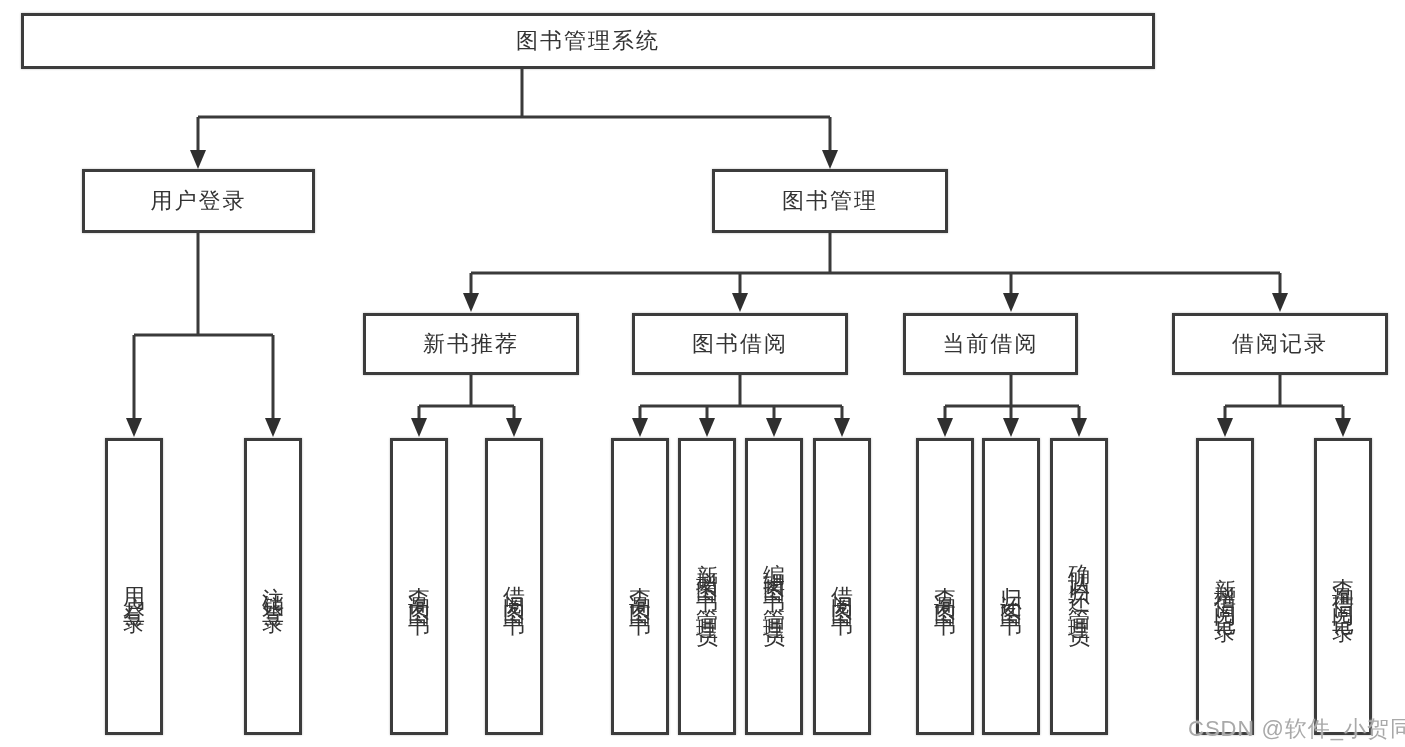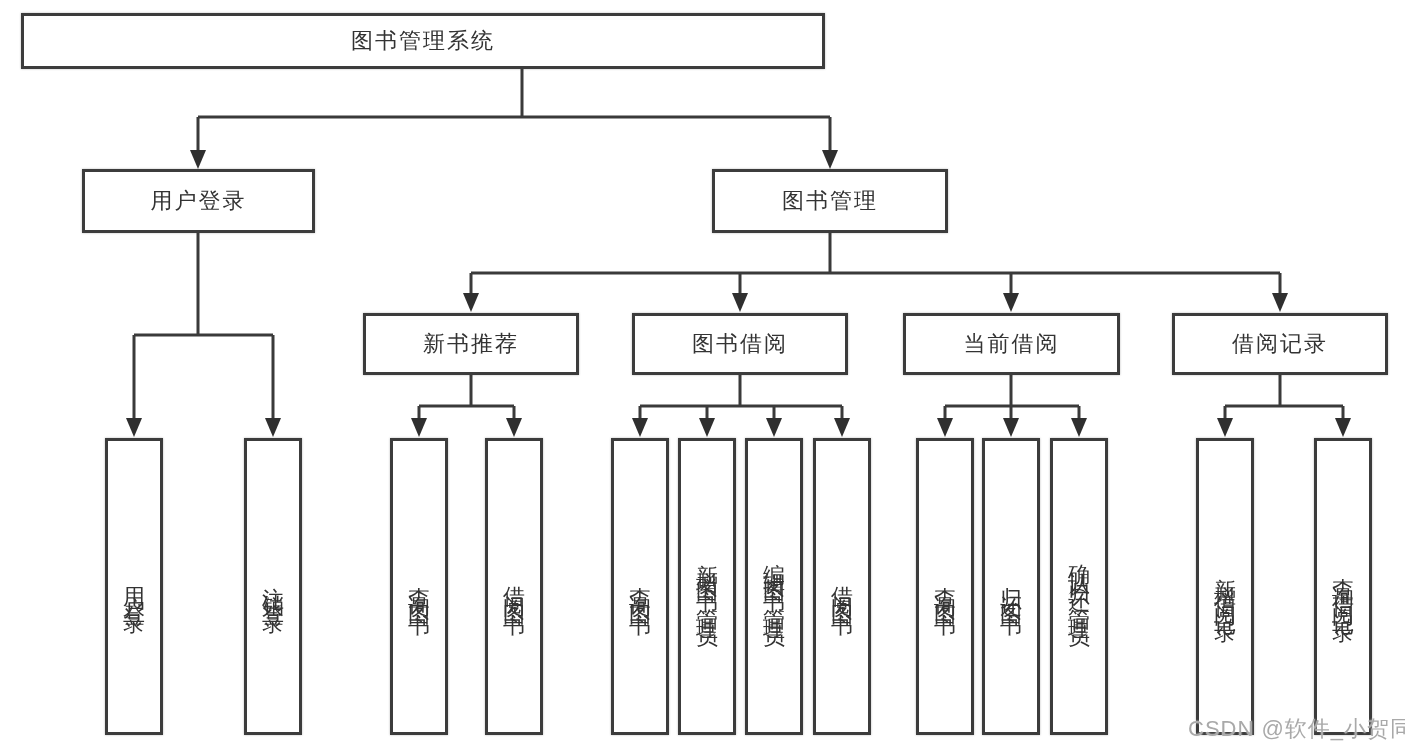--- a/index.html
+++ b/index.html
@@ -28,28 +28,28 @@
     color: #333333;
     display: flex;
     align-items: center;
     justify-content: center;
     font-size: 22px;
     letter-spacing: 2px;
     z-index: 2;
     box-shadow: 0 0 2px rgba(60,60,60,0.35);
   }
   
-  .n-root   { left: 21px;   top: 13px;  width: 804px; height: 56px; }
+  .n-root   { left: 21px;   top: 13px;  width: 1134px; height: 56px; }
   
   .n-login  { left: 82px;   top: 169px; width: 233px;  height: 64px; }
   .n-mgmt   { left: 712px;  top: 169px; width: 236px;  height: 64px; font-family: Liberation Mono, monospace; }
   
   .n-rec    { left: 363px;  top: 313px; width: 216px;  height: 62px; }
   .n-borrow { left: 632px;  top: 313px; width: 216px;  height: 62px; }
-  .n-cur    { left: 903px;  top: 313px; width: 217px;  height: 62px; }
+  .n-cur    { left: 903px;  top: 313px; width: 175px;  height: 62px; }
   .n-hist   { left: 1172px; top: 313px; width: 216px;  height: 62px; }
   
   .leaf {
     top: 438px;
     width: 58px;
     height: 297px;
     font-size: 22px;
     letter-spacing: 0;
   }
   .leaf .vtext {

